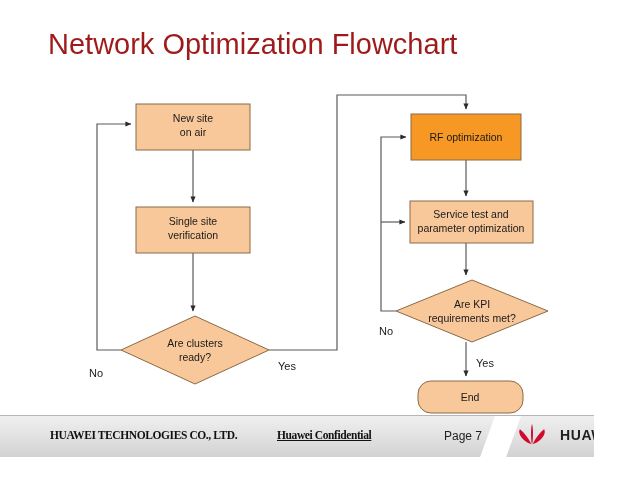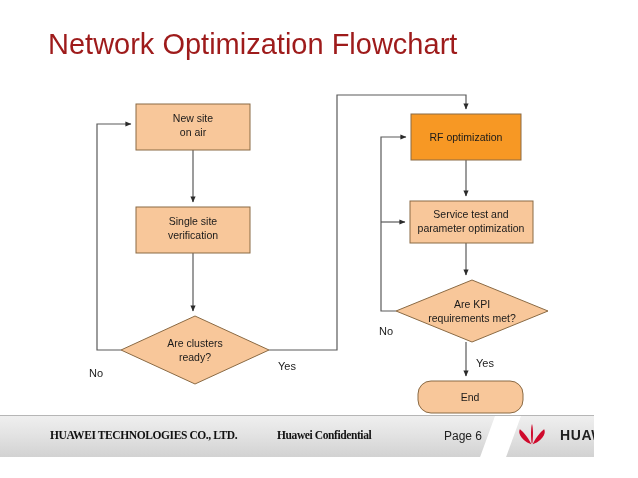--- a/index.html
+++ b/index.html
@@ -73,21 +73,21 @@
   .footer-text {
     position: absolute;
     font-family: "Liberation Serif", serif;
     font-weight: bold;
     font-size: 11.5px;
     color: #111111;
     letter-spacing: -0.4px;
     white-space: nowrap;
   }
   #footer-company { left: 50px; top: 13px; }
-  #footer-confidential { left: 277px; top: 13px; }
+  #footer-confidential { left: 277px; top: 13px; text-decoration: underline; }
   #footer-page {
     position: absolute;
     left: 444px;
     top: 13px;
     font-family: "Liberation Sans", sans-serif;
     font-size: 12px;
     color: #222222;
     white-space: nowrap;
   }
   #footer-logo {
@@ -194,21 +194,21 @@
     </g>
   </svg>
 
   <div id="footer">
     <div id="footer-slash"></div>
 
     <div class="footer-text" id="footer-company">HUAWEI TECHNOLOGIES CO., LTD.</div>
 
     <div class="footer-text" id="footer-confidential">Huawei Confidential</div>
 
-    <div id="footer-page">Page 6</div>
+    <div id="footer-page">Page 7</div>
 
     <div id="footer-logo">
       <svg id="footer-logo-mark" width="26" height="22" viewBox="0 0 52 44">
         <g fill="#CF0A2C">
           <path d="M24.6,40.4 C21.8,33.4 15.4,24.6 10.2,18.6 C6.6,14.4 3.4,11.6 1.6,10.6 C0.6,12.8 0.2,15.6 0.8,18.6 C2.0,24.6 7.4,31.2 15.0,36.0 C18.4,38.1 21.8,39.6 24.2,40.6 C24.6,40.8 24.8,40.8 24.6,40.4 Z"></path>
           <path d="M27.4,40.4 C30.2,33.4 36.6,24.6 41.8,18.6 C45.4,14.4 48.6,11.6 50.4,10.6 C51.4,12.8 51.8,15.6 51.2,18.6 C50.0,24.6 44.6,31.2 37.0,36.0 C33.6,38.1 30.2,39.6 27.8,40.6 C27.4,40.8 27.2,40.8 27.4,40.4 Z"></path>
           <path d="M25.0,37.0 C24.2,30.0 23.6,18.0 24.4,9.6 C24.8,5.0 25.4,1.8 26.0,0.2 C26.6,1.8 27.2,5.0 27.6,9.6 C28.4,18.0 27.8,30.0 27.0,37.0 C26.8,38.4 26.6,39.0 26.0,39.0 C25.4,39.0 25.2,38.4 25.0,37.0 Z"></path>
         </g>
       </svg>
       <span id="footer-logo-text">HUAWEI</span>

